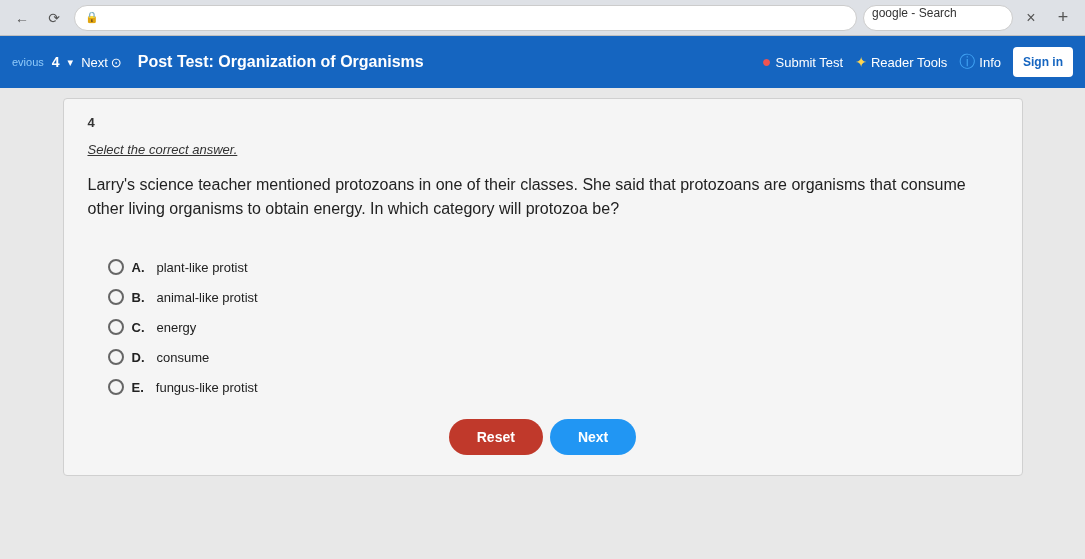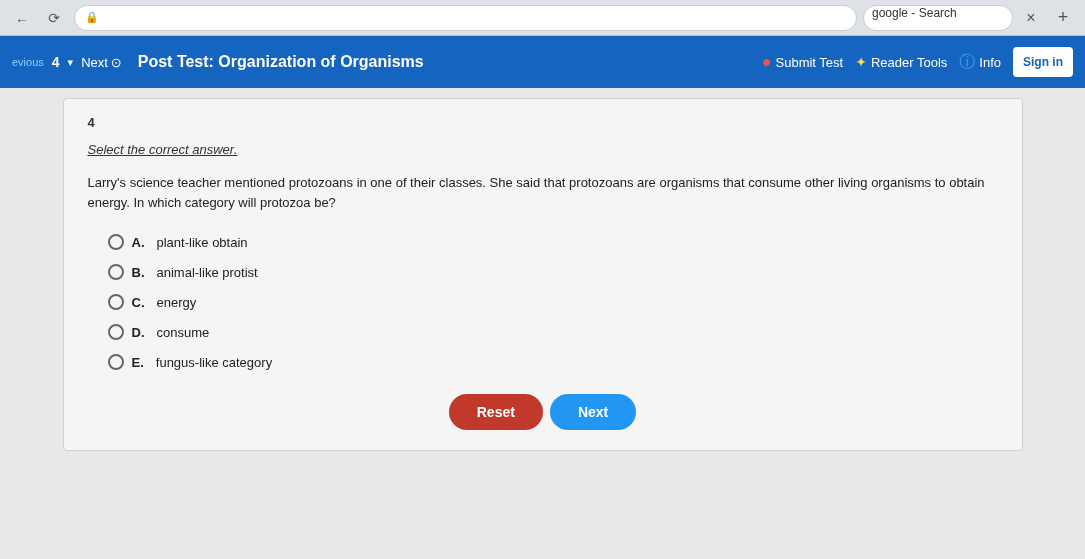--- a/index.html
+++ b/index.html
@@ -173,24 +173,24 @@
       margin-bottom: 12px;
     }
     .instruction {
       font-size: 13px;
       color: #333;
       margin-bottom: 16px;
       font-style: italic;
       text-decoration: underline;
     }
     .question-text {
-      font-size: 13px;
+      font-size: 16px;
       color: #222;
       line-height: 1.5;
-      margin-bottom: 22px;
+      margin-bottom: 38px;
     }
     .options {
       display: flex;
       flex-direction: column;
       gap: 14px;
       margin-left: 20px;
       margin-bottom: 24px;
     }
     .option {
       display: flex;
@@ -290,41 +290,41 @@
 <div class="main-content">
   <div class="question-card">
     <div class="question-number">4</div>
     <div class="instruction">Select the correct answer.</div>
     <div class="question-text">Larry's science teacher mentioned protozoans in one of their classes. She said that protozoans are organisms that consume other living organisms to obtain energy. In which category will protozoa be?</div>
 
     <div class="options">
       <div class="option">
         <span class="option-radio"></span>
         <span class="option-label">A.</span>
-        <span>plant-like obtain</span>
+        <span>plant-like protist</span>
       </div>
       <div class="option">
         <span class="option-radio"></span>
         <span class="option-label">B.</span>
         <span>animal-like protist</span>
       </div>
       <div class="option">
         <span class="option-radio"></span>
         <span class="option-label">C.</span>
         <span>energy</span>
       </div>
       <div class="option">
         <span class="option-radio"></span>
         <span class="option-label">D.</span>
         <span>consume</span>
       </div>
       <div class="option">
         <span class="option-radio"></span>
         <span class="option-label">E.</span>
-        <span>fungus-like category</span>
+        <span>fungus-like protist</span>
       </div>
     </div>
 
     <div class="buttons-row">
       <button class="reset-btn">Reset</button>
       <button class="next-btn">Next</button>
     </div>
   </div>
 </div>
 

